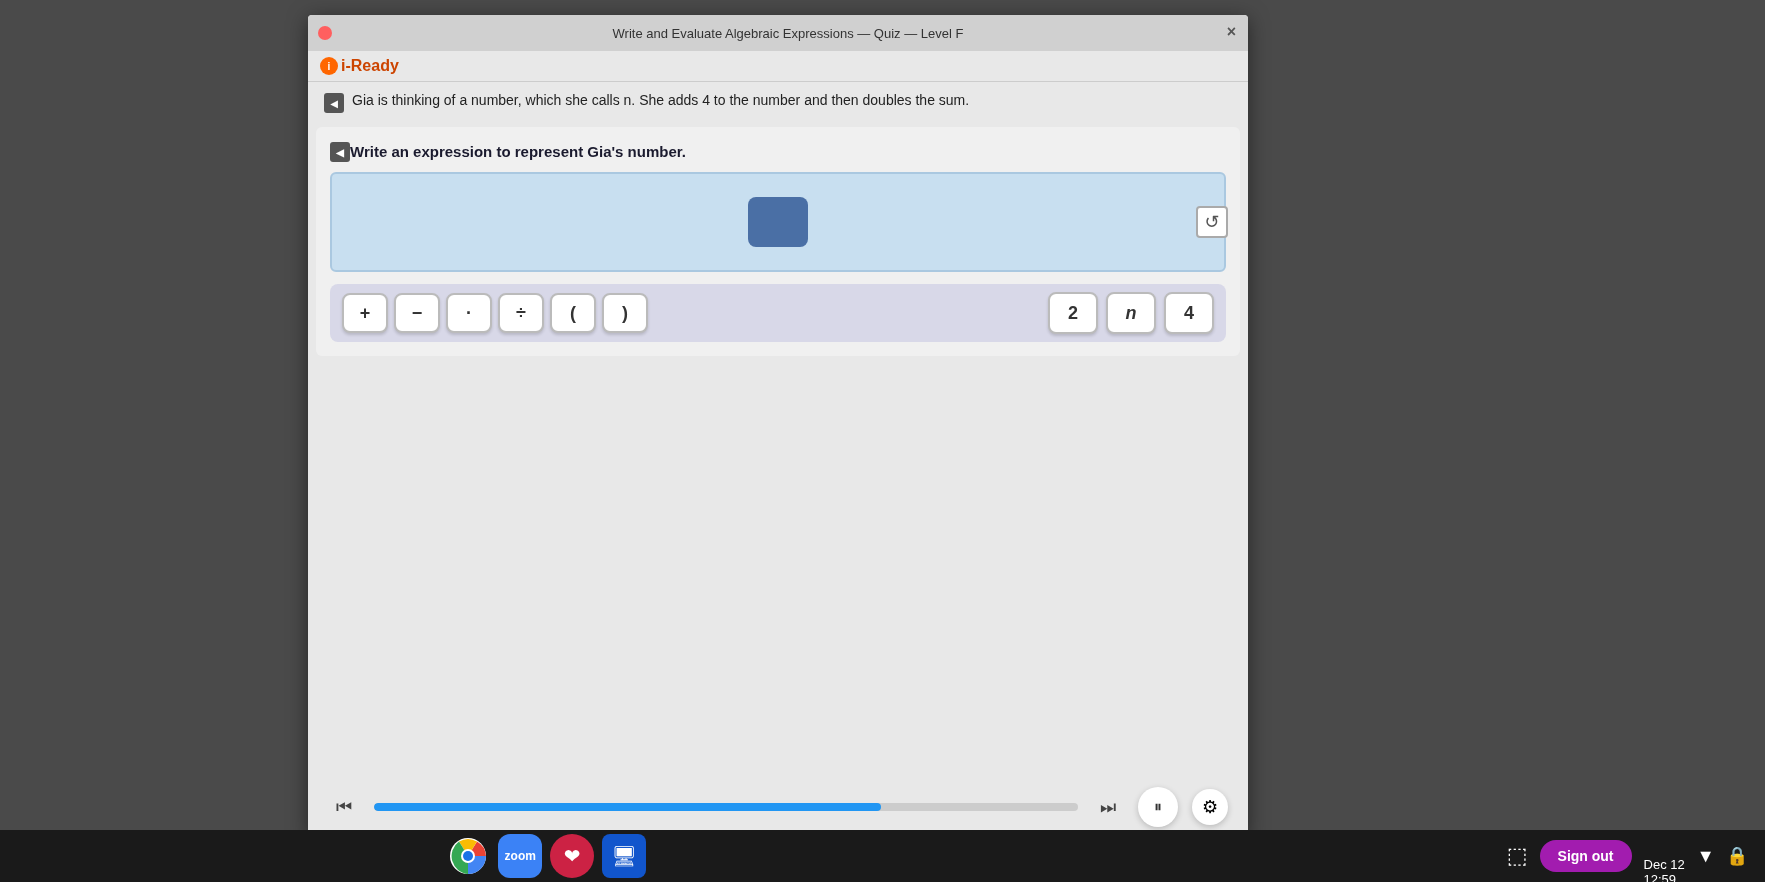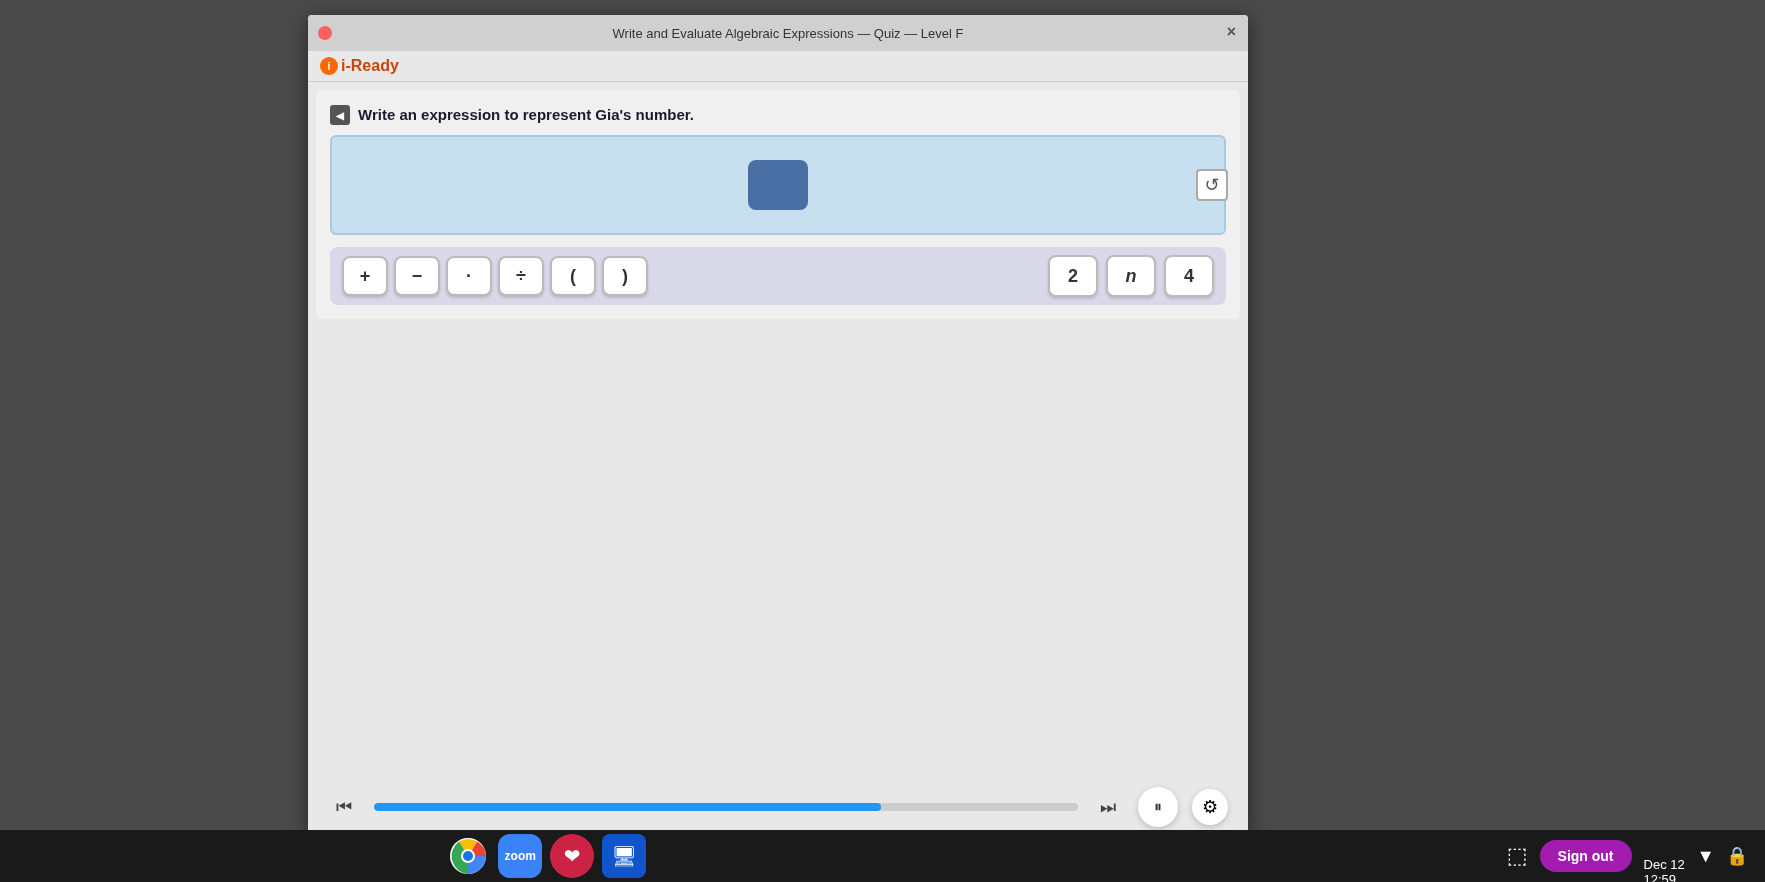--- a/index.html
+++ b/index.html
@@ -128,21 +128,21 @@
       background: #f0f0f0;
       margin: 8px;
       border-radius: 6px;
       padding: 14px;
       position: relative;
     }
 
     .question-label {
       display: flex;
       align-items: center;
-      gap: 8px;
+      gap: 0;
       margin-bottom: 10px;
       font-size: 15px;
       color: #1a1a2e;
       font-weight: 600;
     }
 
     
     .expression-area {
       background: #c8dff0;
       border: 2px solid #aac8e0;
@@ -333,20 +333,24 @@
       <div class="browser-close-btn">×</div>
     </div>
 
     <div class="iready-header">
       <div class="iready-logo">
         <div class="logo-circle">i</div>
         <span class="logo-text">i-Ready</span>
       </div>
     </div>
 
+    <div class="question-context">
+      <div class="speaker-icon"></div>
+      <span>Gia is thinking of a number, which she calls n. She adds 4 to the number and then doubles the sum.</span>
+    </div>
 
     <div class="main-panel">
 
       <div class="question-label">
         <div class="speaker-icon"></div>
         <span>Write an expression to represent Gia's number.</span>
       </div>
 
       <div style="position:relative;">
         <div class="expression-area">

